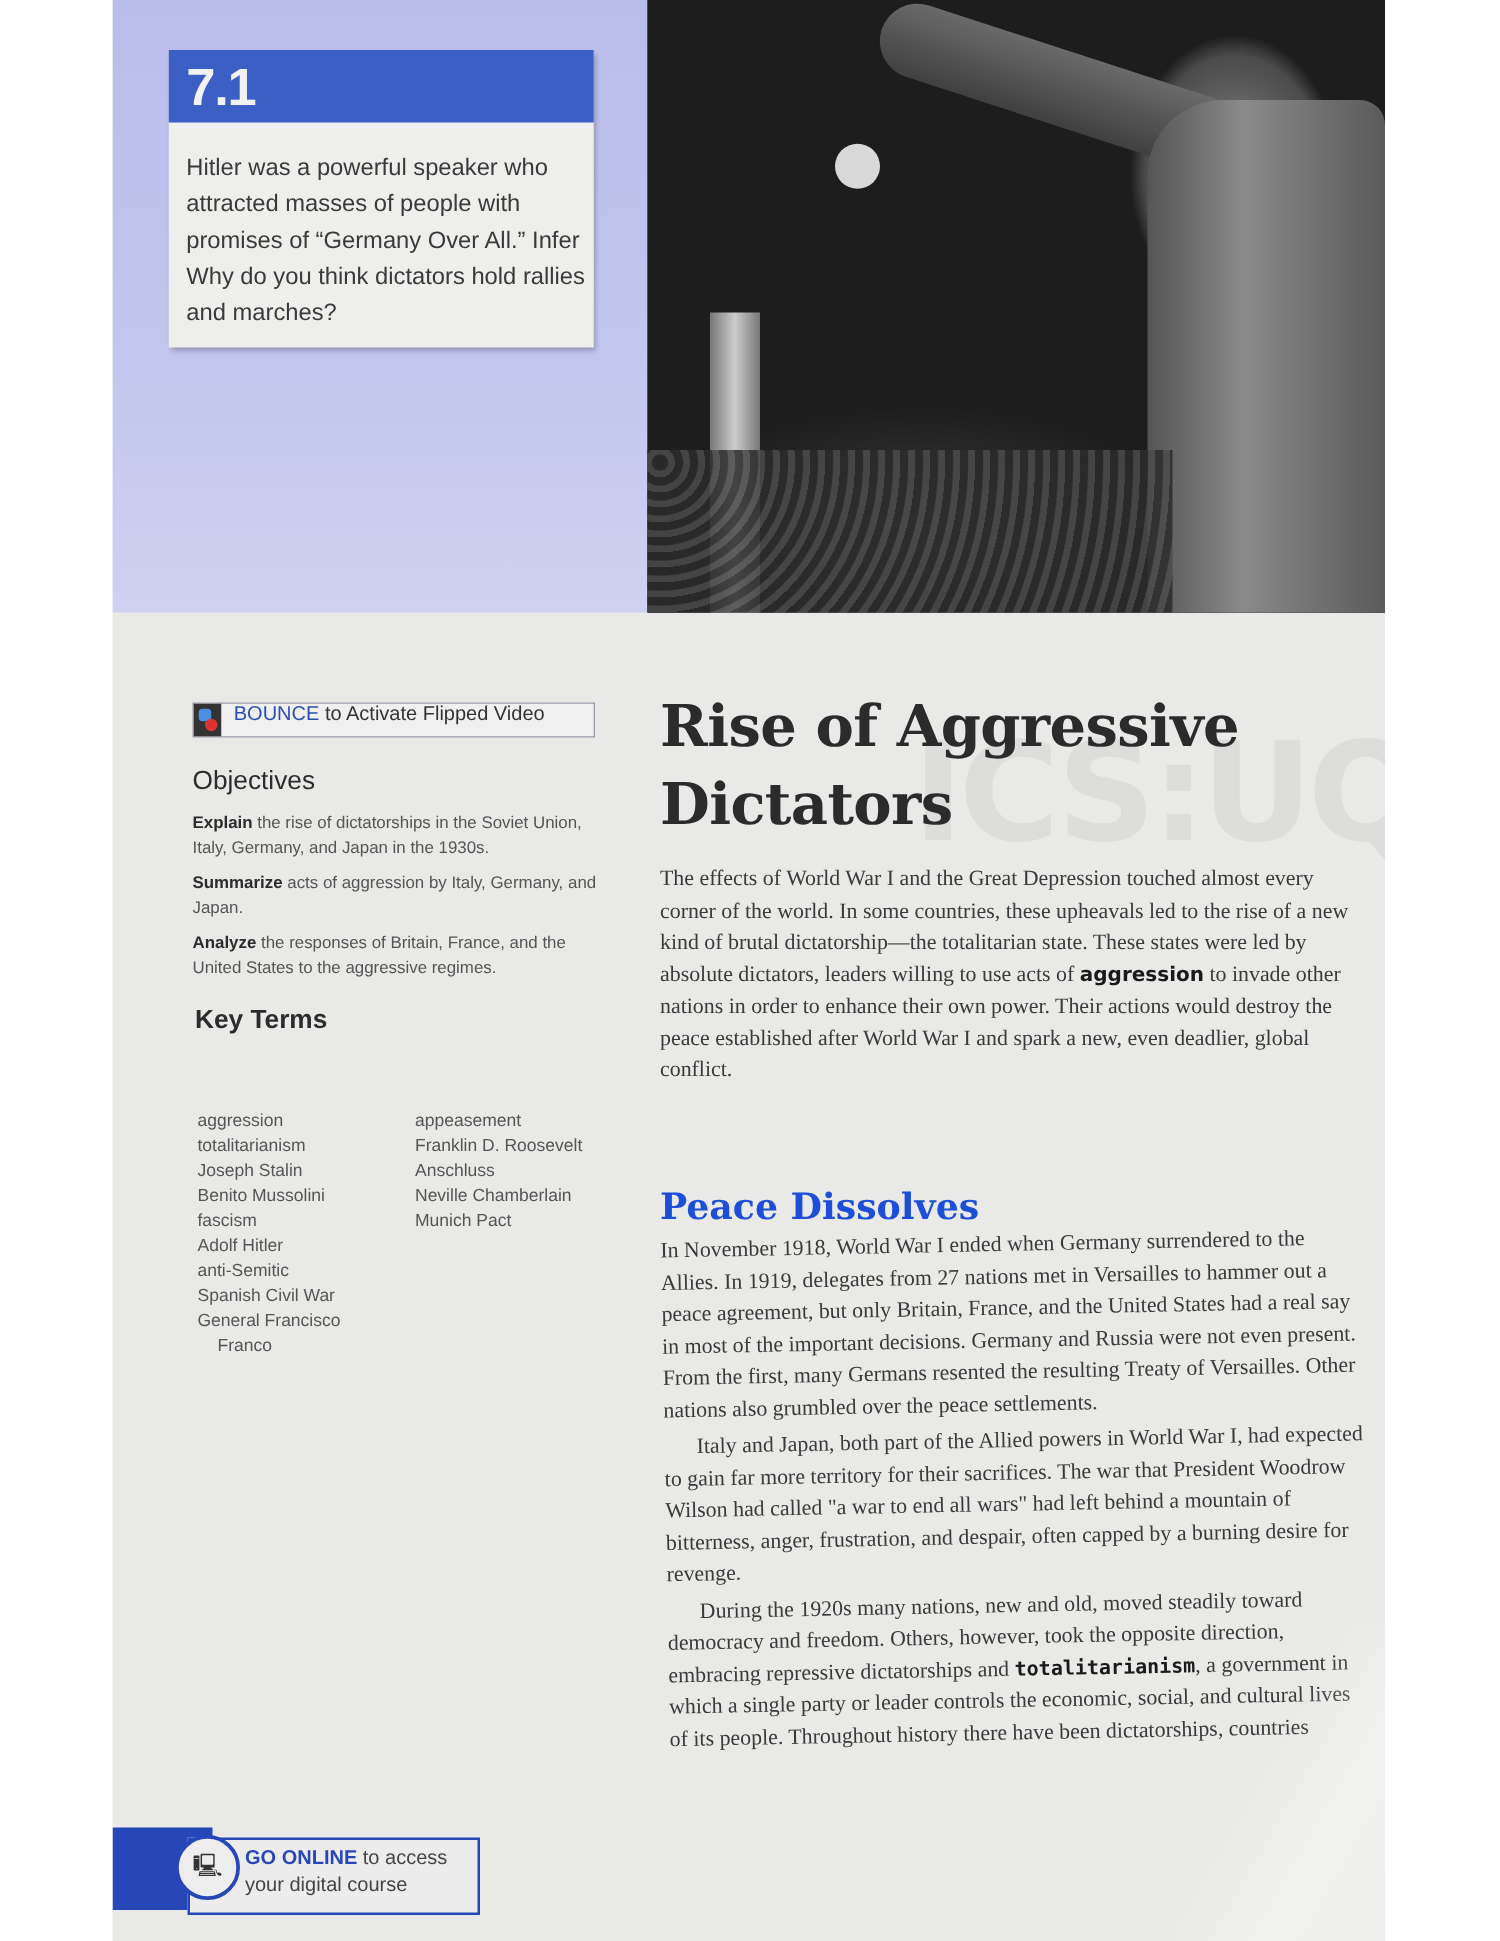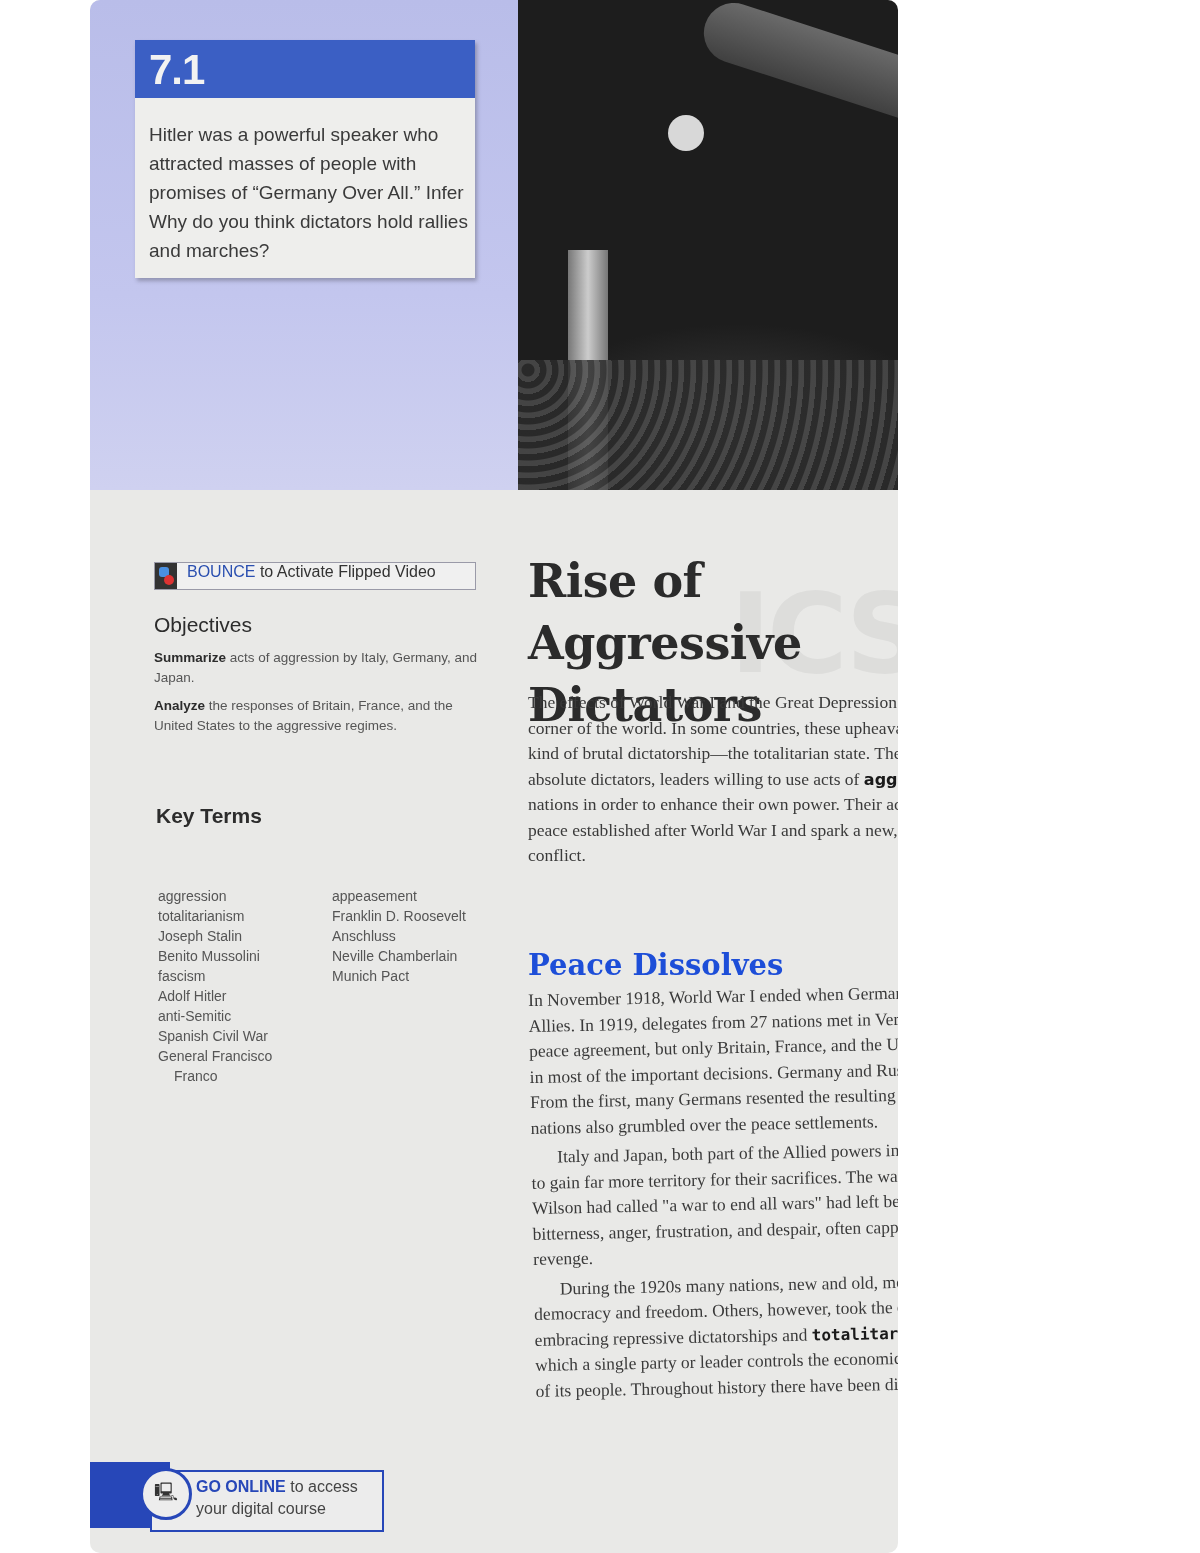--- a/index.html
+++ b/index.html
@@ -2,22 +2,22 @@
 <html><head>
 <meta charset="utf-8">
 <style>
   html, body { margin:0; padding:0; }
   body {
     width:1200px; height:1553px; position:relative; overflow:hidden;
     background:#ffffff;
     font-family:"Liberation Sans", sans-serif;
   }
   .page {
-    position:absolute; left:90px; top:0; width:808px; height:1553px;
-    background:#e9e9e7; overflow:hidden;border-radius:10px;
+    position:absolute; left:90px; top:0; width:1018px; height:1553px;
+    background:#e9e9e7; overflow:hidden;
   }
   .right-edge { position:absolute; left:1108px; top:0; width:92px; height:1553px; background:#fff; }
   .left-edge { position:absolute; left:0; top:0; width:90px; height:1553px; background:#fff; }
   .lav-panel {
     position:absolute; left:0; top:0; width:428px; height:490px;
     background:linear-gradient(180deg,#b9bde9 0%,#c3c6ee 60%,#cfd1f0 100%);
   }
   .photo {
     position:absolute; left:428px; top:0; width:590px; height:490px;
     background:
@@ -164,20 +164,21 @@
   <div class="bounce-box">
     <span class="bounce-icon"></span>
     <span class="bounce-label">
       <span class="hl">BOUNCE</span>
       <span>to Activate Flipped Video</span>
     </span>
   </div>
 
   <div class="h-obj">Objectives</div>
   <div class="objectives">
+    <p><b>Explain</b> <span>the rise of dictatorships in the Soviet Union, Italy, Germany, and Japan in the 1930s.</span></p>
     <p><b>Summarize</b> <span>acts of aggression by Italy, Germany, and Japan.</span></p>
     <p><b>Analyze</b> <span>the responses of Britain, France, and the United States to the aggressive regimes.</span></p>
   </div>
 
   <div class="h-key">Key Terms</div>
   <div class="kt-col kt-col1">
     <div>aggression</div>
     <div>totalitarianism</div>
     <div>Joseph Stalin</div>
     <div>Benito Mussolini</div>

